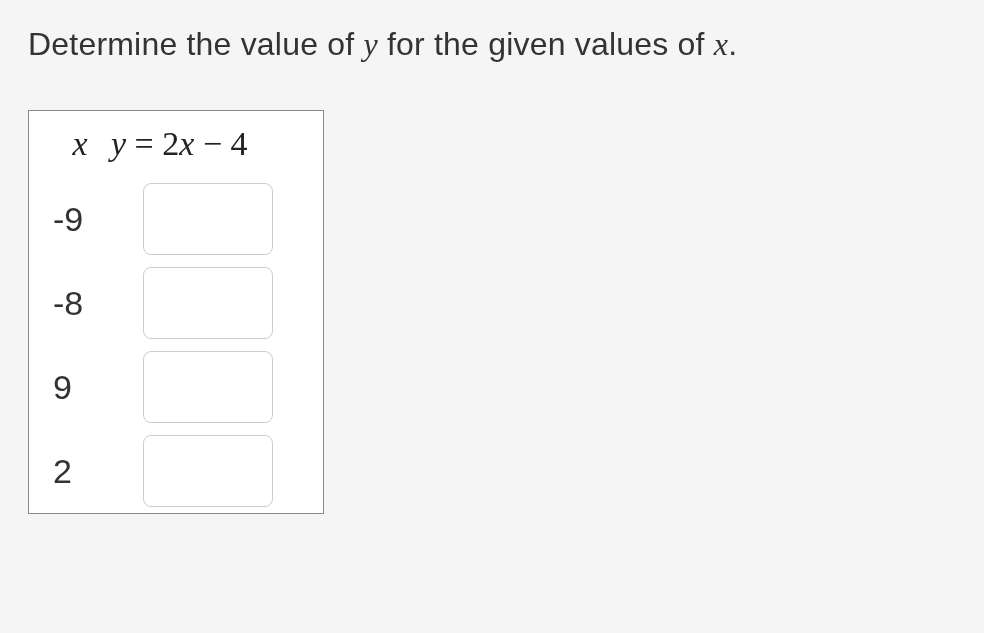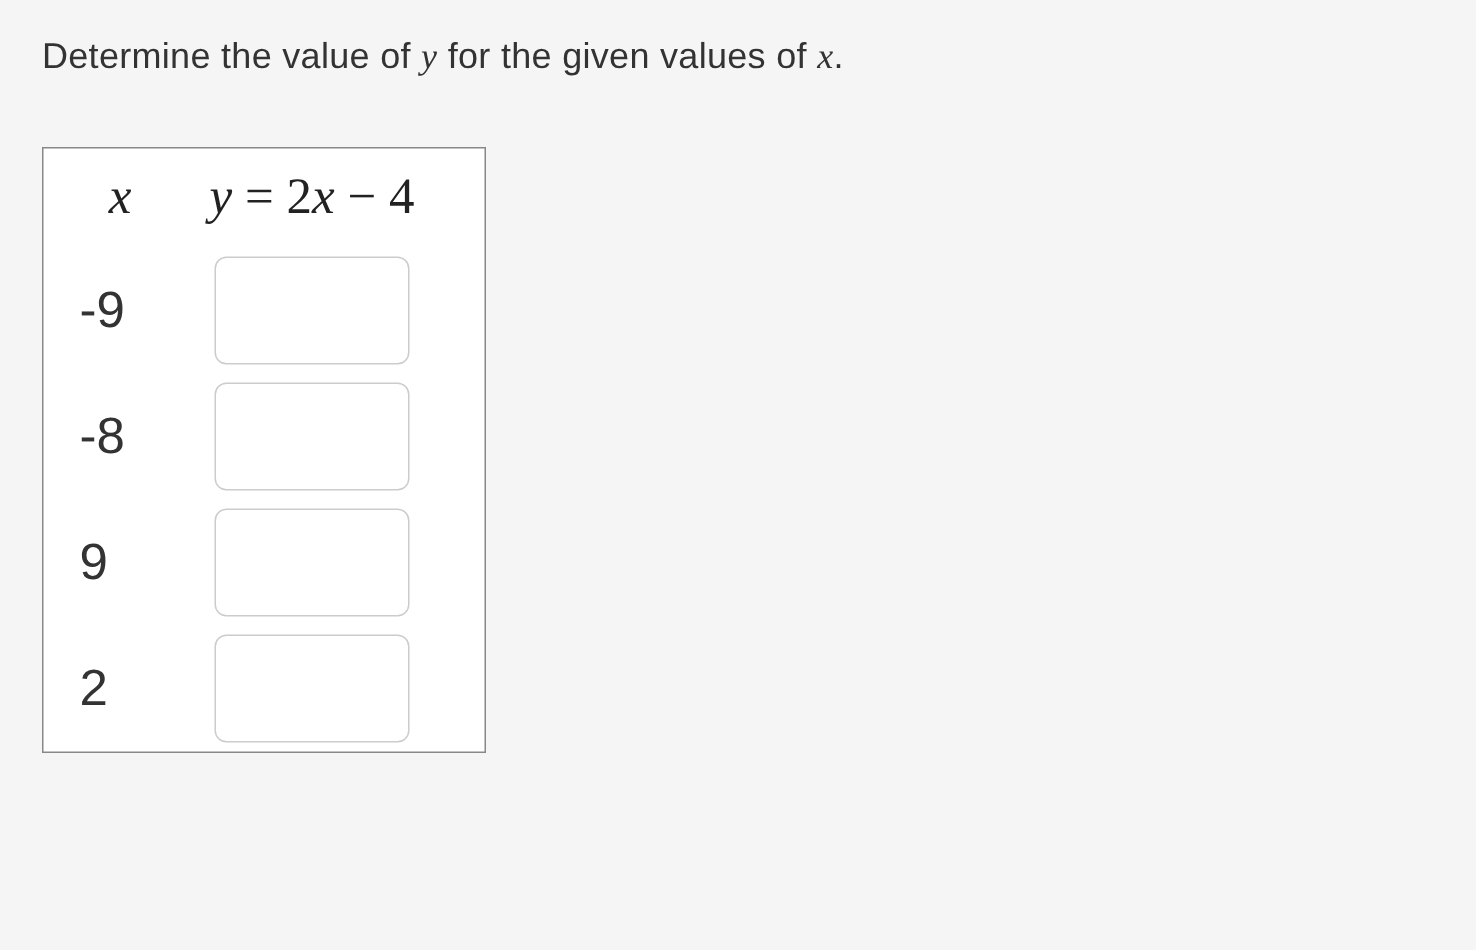--- a/index.html
+++ b/index.html
@@ -9,21 +9,21 @@
     }
     body {
       font-family: -apple-system, BlinkMacSystemFont, "Segoe UI", Helvetica, Arial, sans-serif;
       background: #f5f5f5;
       width: 984px;
       height: 633px;
       padding: 20px 28px;
       color: #222;
     }
     .instruction {
-      font-size: 24px;
+      font-size: 32px;
       line-height: 1.5;
       color: #333;
       margin-bottom: 42px;
       letter-spacing: 0.2px;
     }
     .math-var {
       font-family: "Times New Roman", Times, serif;
       font-style: italic;
     }
     .table-box {
@@ -39,21 +39,20 @@
       padding: 14px 18px 14px 20px;
       font-size: 34px;
       font-family: "Times New Roman", Times, serif;
     }
     .hdr-x {
       width: 62px;
       text-align: center;
     }
     .hdr-y {
       flex: 1;
-      text-align: center;
       white-space: nowrap;
     }
     .table-row {
       display: flex;
       align-items: center;
       padding: 6px 18px 6px 20px;
     }
     .cell-x {
       width: 62px;
       font-size: 34px;

